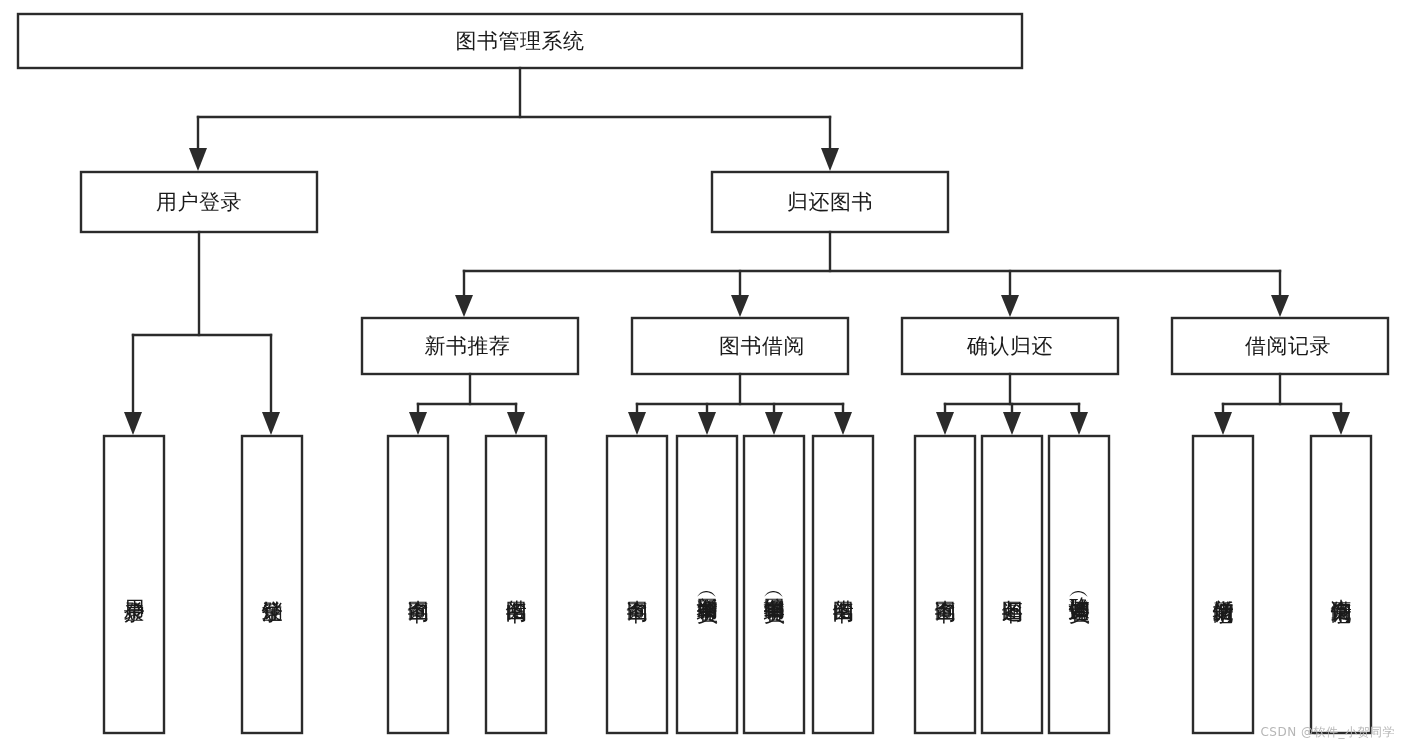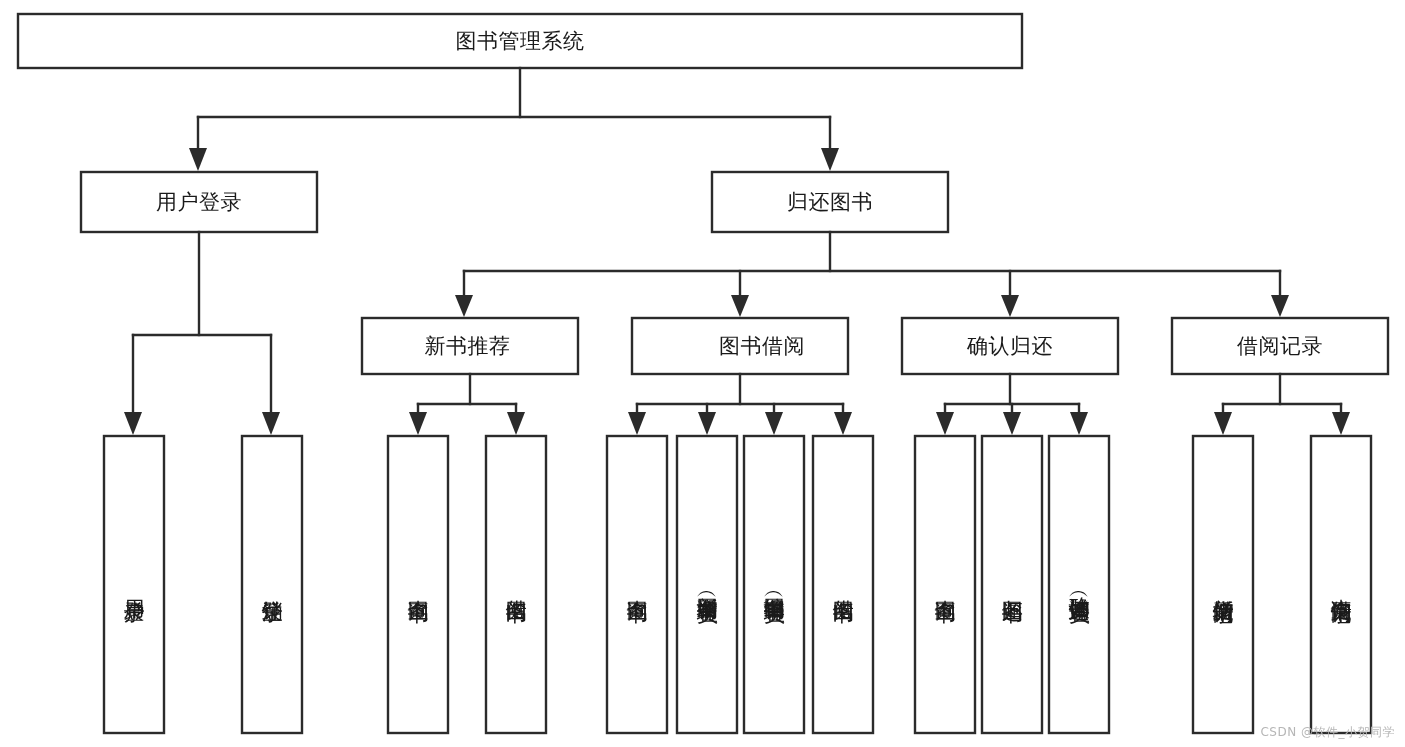--- a/index.html
+++ b/index.html
@@ -169,21 +169,21 @@
   </svg>
 
   <div class="node-label-h" style="left:18px; top:14px; width:1004px; height:54px;">图书管理系统</div>
 
   <div class="node-label-h" style="left:81px; top:172px; width:236px; height:60px;">用户登录</div>
   <div class="node-label-h" style="left:712px; top:172px; width:236px; height:60px;">归还图书</div>
 
   <div class="node-label-h" style="left:362px; top:318px; width:211px; height:56px;">新书推荐</div>
   <div class="node-label-h" style="left:632px; top:318px; width:260px; height:56px;">图书借阅</div>
   <div class="node-label-h" style="left:902px; top:318px; width:216px; height:56px;">确认归还</div>
-  <div class="node-label-h" style="left:1172px; top:318px; width:216px; height:56px;">借阅记录</div>
+  <div class="node-label-h" style="left:1172px; top:318px; width:216px; height:56px;padding-left:8px;">借阅记录</div>
 
   <div class="node-label-v" style="left:104px; top:436px; width:60px; height:297px;">用户登录</div>
   <div class="node-label-v" style="left:242px; top:436px; width:60px; height:297px;">注销登录</div>
   <div class="node-label-v" style="left:388px; top:436px; width:60px; height:297px;">查询图书</div>
   <div class="node-label-v" style="left:486px; top:436px; width:60px; height:297px;">借阅图书</div>
   <div class="node-label-v" style="left:607px; top:436px; width:60px; height:297px;">查询图书</div>
   <div class="node-label-v" style="left:677px; top:436px; width:60px; height:297px;">新增图书（管理员）</div>
   <div class="node-label-v" style="left:744px; top:436px; width:60px; height:297px;">编辑图书（管理员）</div>
   <div class="node-label-v" style="left:813px; top:436px; width:60px; height:297px;">借阅图书</div>
   <div class="node-label-v" style="left:915px; top:436px; width:60px; height:297px;">查询图书</div>

